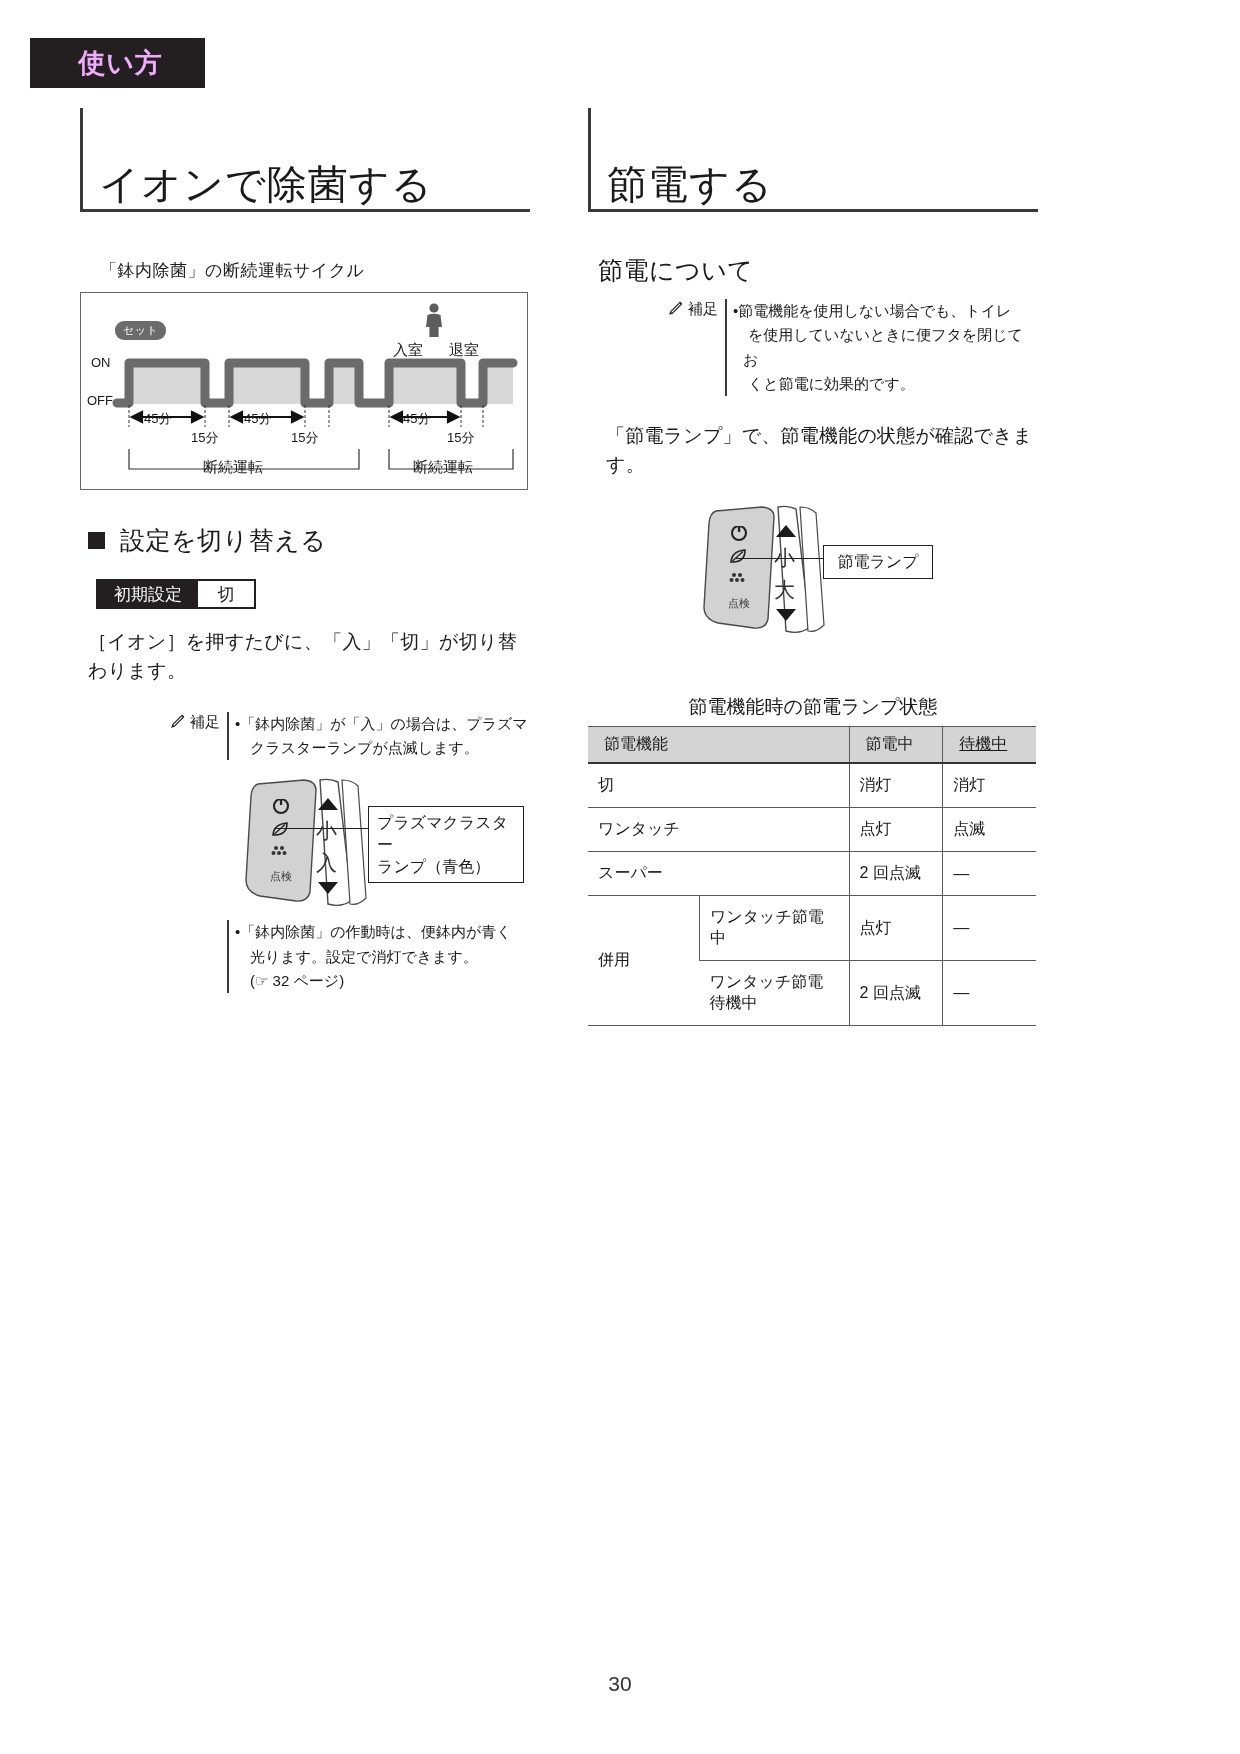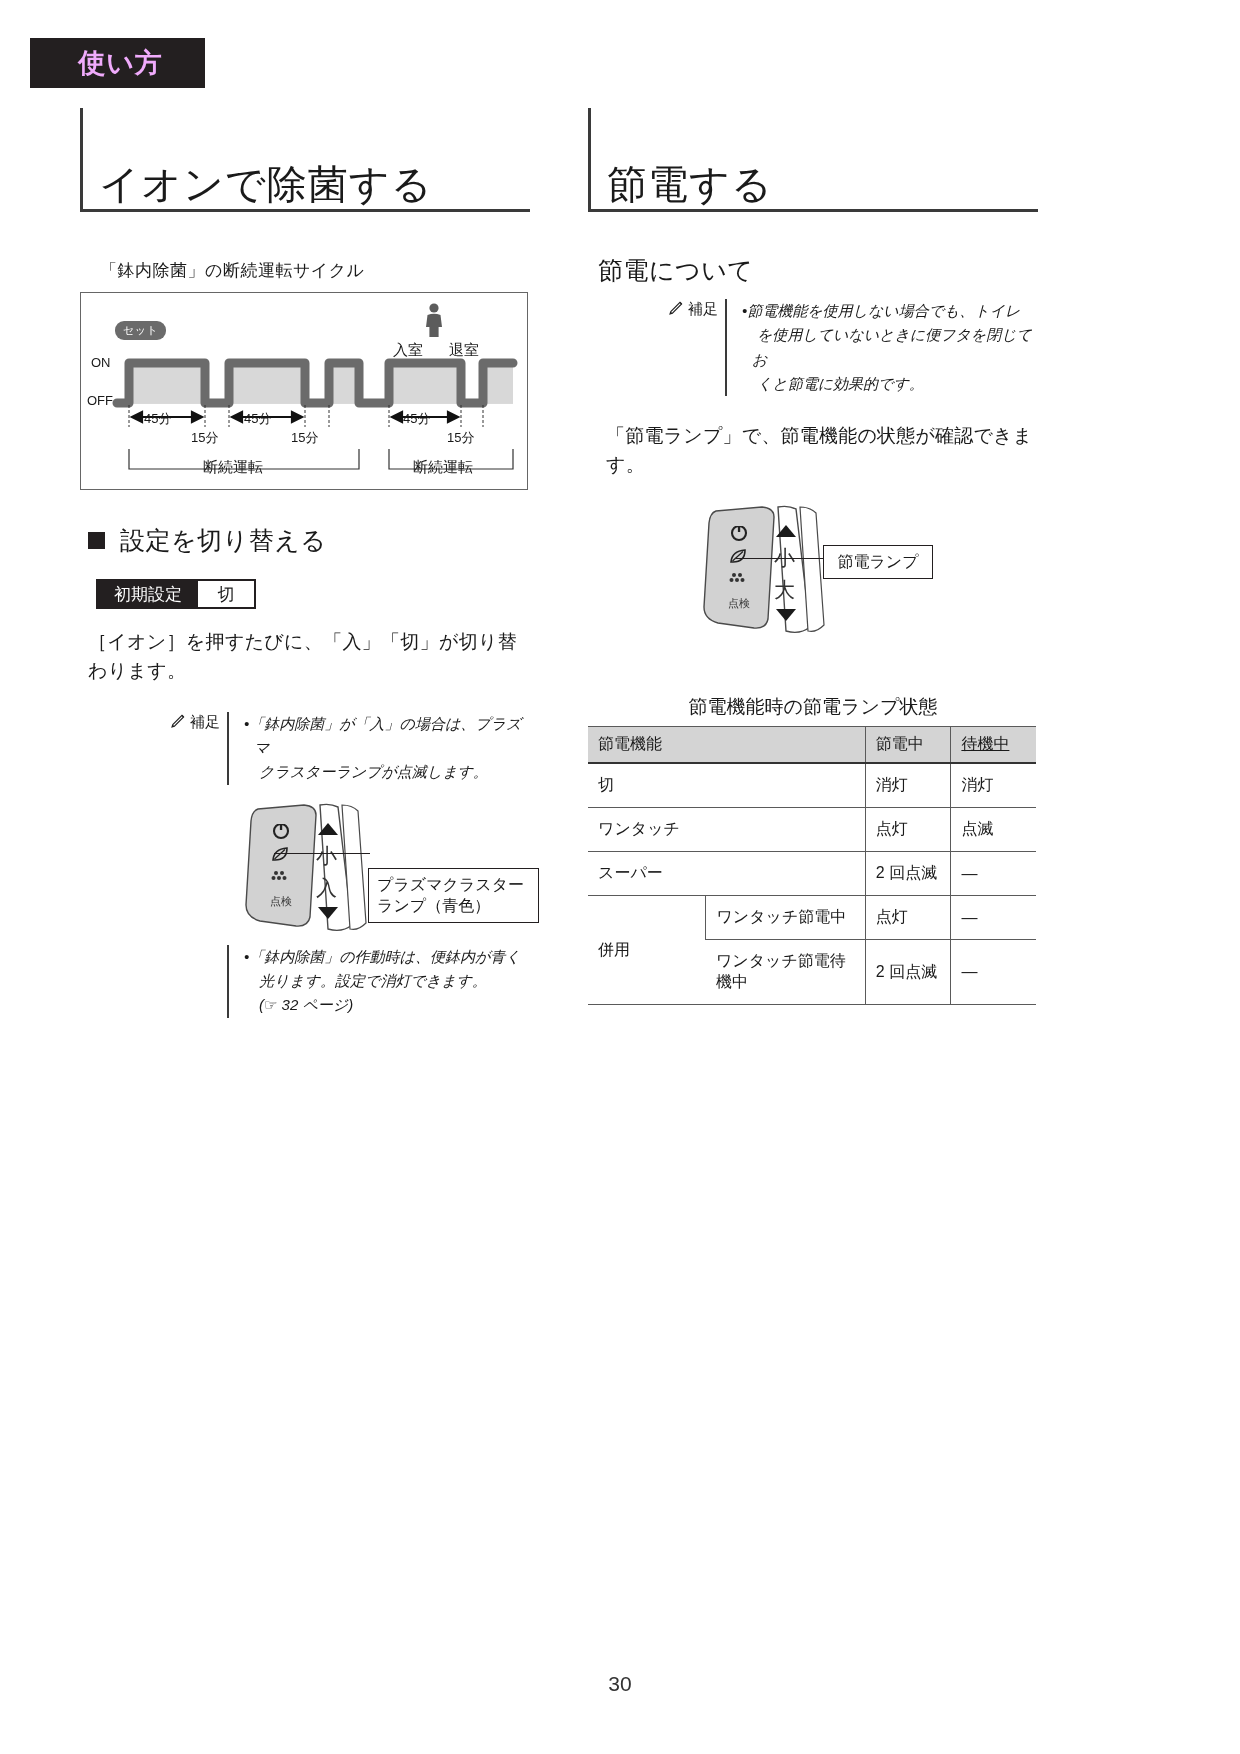--- a/index.html
+++ b/index.html
@@ -148,25 +148,24 @@
     font-size: 15px;
     white-space: nowrap;
     padding-top: 1px;
     display: flex;
     align-items: flex-start;
     gap: 4px;
   }
   .pencil { display:inline-block; width:16px; height:16px; }
   .supp-body {
     border-left: 2px solid #3a3a3a;
-    padding-left: 15px;
+    padding-left: 6px;
     margin-left: 7px;
     font-size: 15px;
     line-height: 1.62;
-    font-style: italic;
   }
   .supp-body p { margin: 0; text-indent: -10px; padding-left: 10px; }
   .supp-body p + p { margin-top: 0; }
 
   
   .panel-wrap { position: relative; }
 
   .callout {
     position: absolute;
     border: 1px solid #231f20;
@@ -204,21 +203,21 @@
   }
   table.lamp {
     border-collapse: collapse;
     width: 448px;
     font-size: 16px;
   }
   table.lamp th {
     background: #d4d4d4;
     font-weight: normal;
     text-align: left;
-    padding: 7px 10px;
+    padding: 7px 16px;
     border-left: 1px solid #5a5a5a;
     border-top: 1px solid #5a5a5a;
     border-bottom: 2px solid #333;
   }
   table.lamp th:first-child { border-left: none; }
   table.lamp td {
     padding: 11px 10px;
     border-bottom: 1px solid #5a5a5a;
     border-left: 1px solid #5a5a5a;
     vertical-align: middle;
@@ -383,21 +382,21 @@
 
       <text x="40" y="112" font-size="11" fill="#333" font-family="'Liberation Sans',sans-serif">点検</text>
 
       <polygon points="98,30 108,42 88,42" fill="#1a1a1a"></polygon>
       <text x="86" y="70" font-size="21" fill="#333" font-family="'Liberation Sans',sans-serif">小</text>
       <text x="86" y="102" font-size="21" fill="#333" font-family="'Liberation Sans',sans-serif">入</text>
       <polygon points="98,126 108,114 88,114" fill="#1a1a1a"></polygon>
     </svg>
 
     <div class="leader" style="left:194px; top:60px; width:96px;"></div>
-    <div class="callout" style="left:288px; top:38px; width:171px;margin-top:37px;">
+    <div class="callout" style="left:288px; top:38px; width:156px;">
       <span style="white-space:pre-line;">プラズマクラスター
 ランプ（青色）</span>
     </div>
   </div>
 
   <div class="supp" style="margin-top:-8px;">
     <div class="supp-label" style="visibility:hidden;">
       <span class="pencil"></span>
       <span>補足</span>
     </div>

